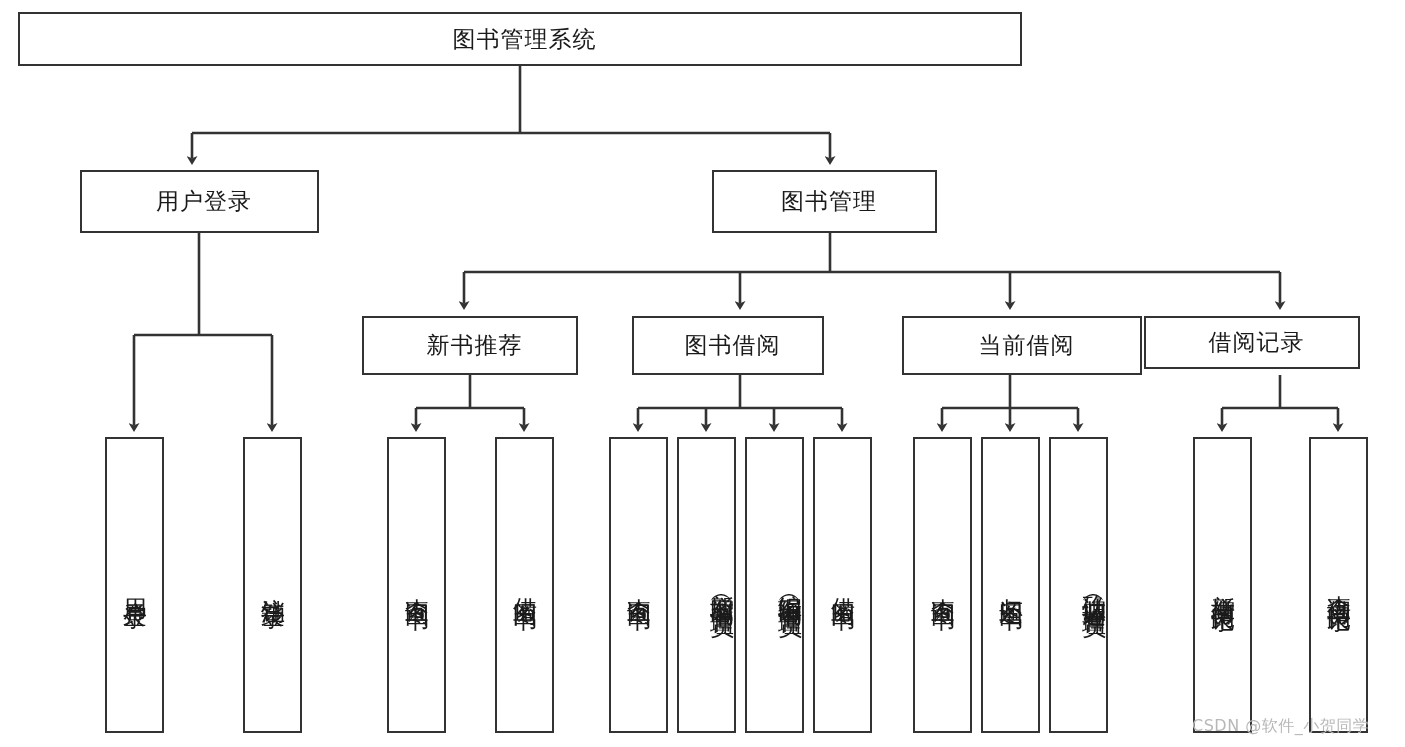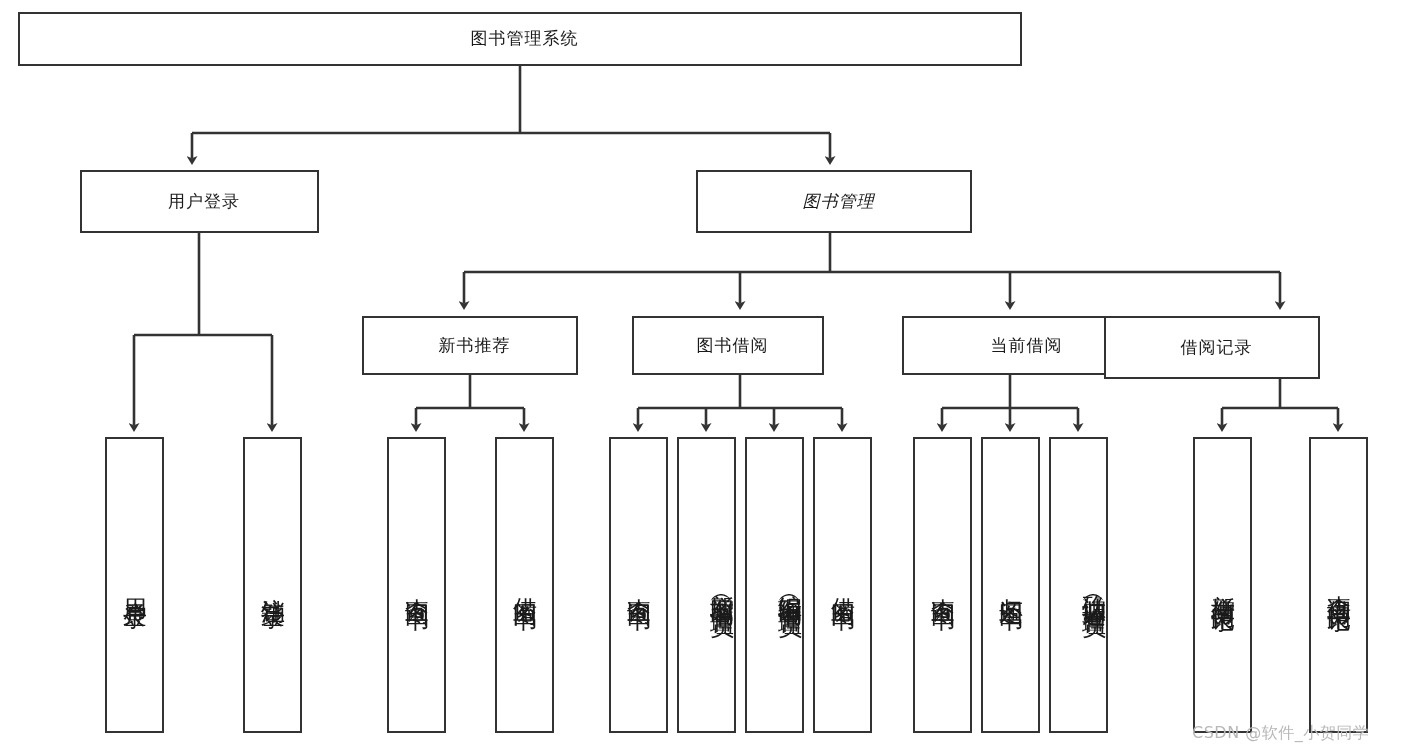--- a/index.html
+++ b/index.html
@@ -16,21 +16,21 @@
     box-sizing:border-box;
     border:2.5px solid #333333;
     background:#ffffff;
     display:flex;
     align-items:center;
     justify-content:center;
     color:#1a1a1a;
     line-height:1.05;
   }
   .node.h{
-    font-size:17px;
+    font-size:23px;
     letter-spacing:1px;
     padding-left:9px;
   }
   .node.v{
     writing-mode:vertical-rl;
     text-orientation:upright;
     font-size:24px;
     letter-spacing:3px;
     align-items:flex-start;
     justify-content:center;
@@ -39,21 +39,20 @@
   .node.v.tall{align-items:flex-start;padding-top:6px;}
   .node.v.mid{align-items:center;padding-top:0;}
   svg#edges{position:absolute;left:0;top:0;width:1405px;height:747px;pointer-events:none;}
   #watermark{
     position:absolute;
     left:1192px;top:716px;
     font-size:16px;
     color:#b8b8b8;
     letter-spacing:0.5px;
     white-space:nowrap;
-    margin-top:7px;
   }
 </style>
 </head>
 <body>
 
 <div id="diagram">
 
   <svg id="edges" viewBox="0 0 1405 747">
     <defs>
       <marker id="arrow" markerWidth="10" markerHeight="11" refX="2" refY="5.5" orient="auto" markerUnits="userSpaceOnUse">
@@ -105,34 +104,34 @@
     </g>
   </svg>
 
   <div class="node h" style="left:18px;top:12px;width:1004px;height:54px;">
     <span>图书管理系统</span>
   </div>
 
   <div class="node h" style="left:80px;top:170px;width:239px;height:63px;">
     <span>用户登录</span>
   </div>
-  <div class="node h" style="left:696px;top:170px;width:276px;height:63px;font-style:italic;">
+  <div class="node h" style="left:712px;top:170px;width:225px;height:63px;">
     <span>图书管理</span>
   </div>
 
   <div class="node h" style="left:362px;top:316px;width:216px;height:59px;text-align:center;">
     <span>新书推荐</span>
   </div>
   <div class="node h" style="left:632px;top:316px;width:192px;height:59px;">
     <span>图书借阅</span>
   </div>
   <div class="node h" style="left:902px;top:316px;width:240px;height:59px;">
     <span>当前借阅</span>
   </div>
-  <div class="node h" style="left:1104px;top:316px;width:216px;height:63px;">
+  <div class="node h" style="left:1144px;top:316px;width:216px;height:53px;">
     <span>借阅记录</span>
   </div>
 
   <div class="node v mid" style="left:105px;top:437px;width:59px;height:296px;">
     <span>用户登录</span>
   </div>
   <div class="node v mid" style="left:243px;top:437px;width:59px;height:296px;">
     <span>注销登录</span>
   </div>
 

